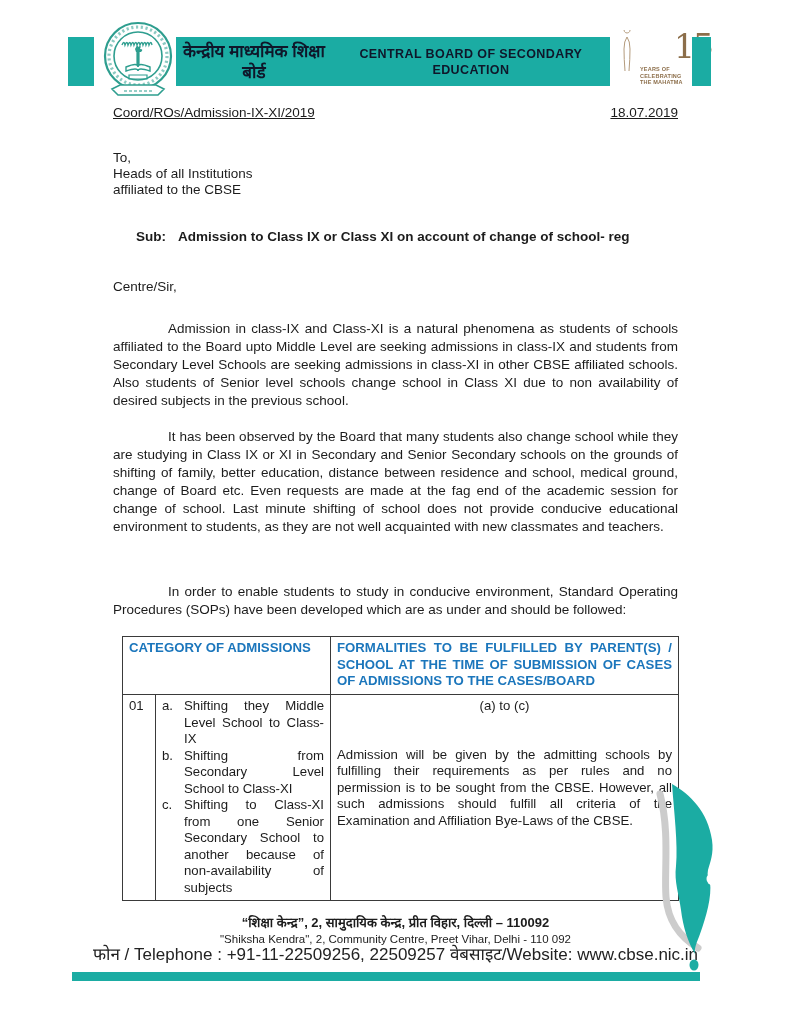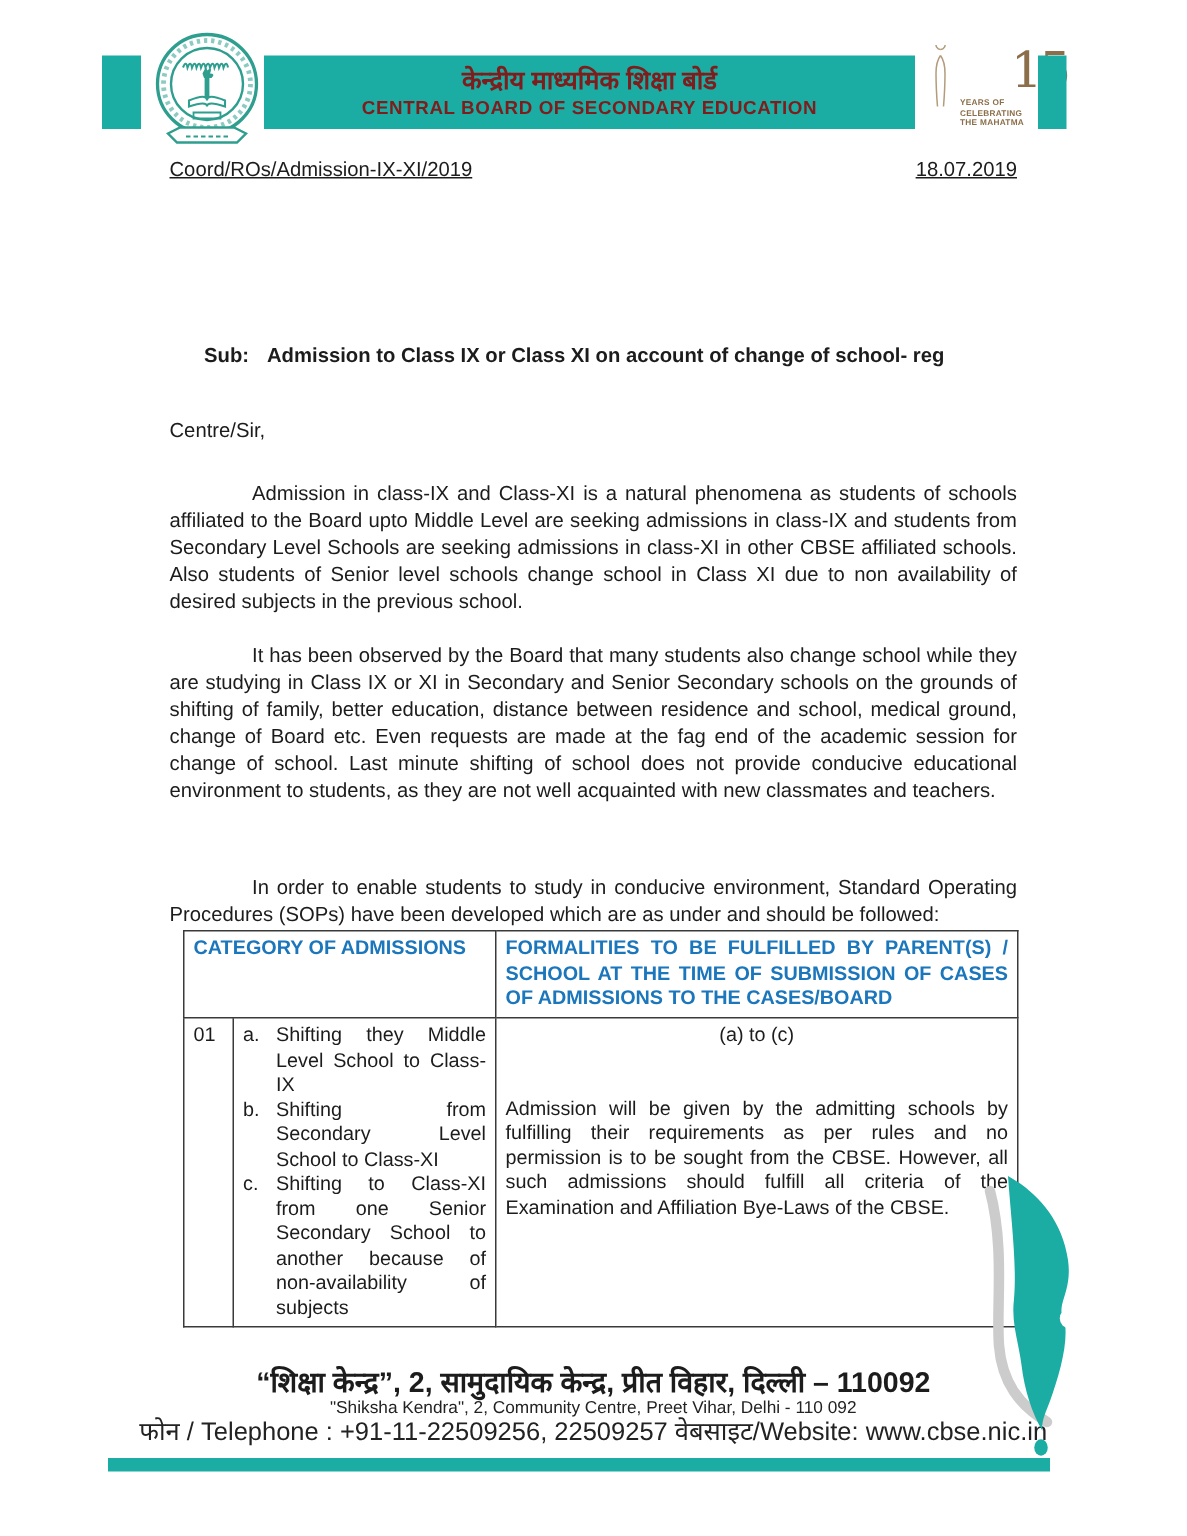--- a/index.html
+++ b/index.html
@@ -10,22 +10,22 @@
     font-family:"Liberation Sans", sans-serif;
     color:#1c1c1c;
     overflow:hidden;
   }
   
   .teal{background:#1BACA3;}
   .hdr-block-left{position:absolute;left:68px;top:37px;width:26px;height:49px;}
   .hdr-block-right{position:absolute;left:692px;top:37px;width:19px;height:49px;}
   .hdr-band{
     position:absolute;left:176px;top:37px;width:434px;height:49px;
-    display:flex;flex-direction:column;align-items:center;justify-content:center;
-    color:#7f1d1d;text-align:center;
+    display:flex;flex-direction:row;align-items:center;justify-content:center;
+    color:#0f172a;text-align:center;
   }
   .hdr-hindi{font-size:17px;font-weight:bold;line-height:21px;}
   .hdr-eng{font-size:12.5px;font-weight:bold;letter-spacing:.4px;line-height:16px;}
   .cbse-logo{position:absolute;left:102px;top:19px;width:72px;height:84px;}
   .logo150{
     position:absolute;left:626px;top:30px;width:68px;height:58px;
     color:#8C6E4A;
   }
   .logo150 .row{display:flex;align-items:flex-start;margin-left:48px;}
   .logo150 .digits{
@@ -50,41 +50,41 @@
   .salutation{position:absolute;left:113px;top:279px;font-size:13.5px;}
   .para{
     position:absolute;left:113px;width:565px;
     font-size:13.5px;line-height:18px;text-align:justify;text-indent:55px;
   }
   .para1{top:320px;}
   .para2{top:428px;}
   .para3{top:583px;}
   
   .soptable{
-    position:absolute;left:122px;top:620px;width:556px;
+    position:absolute;left:122px;top:636px;width:556px;
     border-collapse:collapse;table-layout:fixed;
     font-size:13.2px;line-height:16.5px;
   }
   .soptable td,.soptable th{
     border:1px solid #3a3a3a;vertical-align:top;padding:3px 6px 4px 6px;
   }
   .soptable th{
     color:#1B76BC;font-weight:bold;text-align:left;font-size:13.2px;
     height:50px;text-align:justify;
   }
   .cat-item{display:flex;margin-bottom:0;}
   .cat-marker{width:22px;flex:none;}
   .cat-text{flex:1;text-align:justify;}
   .form-head{text-align:center;margin-bottom:32px;}
   .form-body{text-align:justify;}
   
   .footer{
     position:absolute;left:0;top:914px;width:791px;text-align:center;
   }
-  .f-hindi{font-size:19px;font-weight:bold;line-height:18px;}
+  .f-hindi{font-size:13px;font-weight:bold;line-height:18px;}
   .f-eng{font-size:11.5px;line-height:15px;color:#222;}
   .f-phone{font-size:17px;line-height:15px;color:#222;}
   .bottom-bar{position:absolute;left:72px;top:972px;width:628px;height:9px;}
   .feather{position:absolute;left:650px;top:782px;width:80px;height:195px;}
 </style>
 </head>
 <body>
 
 <div class="page">
 
@@ -137,20 +137,25 @@
     </div>
 
     <div class="teal hdr-block-right"></div>
   </div>
 
   <div class="refrow">
     <span>Coord/ROs/Admission-IX-XI/2019</span>
     <span>18.07.2019</span>
   </div>
 
+  <div class="toblock">
+    <div>To,</div>
+    <div>Heads of all Institutions</div>
+    <div>affiliated to the CBSE</div>
+  </div>
 
   <div class="subline">
     <span class="sublabel">Sub:</span><span>Admission to Class IX or Class XI on account of change of school- reg</span>
   </div>
 
   <div class="salutation">Centre/Sir,</div>
 
   <div class="para para1">Admission in class-IX and Class-XI is a natural phenomena as students of schools affiliated to the Board upto Middle Level are seeking admissions in class-IX and students from Secondary Level Schools are seeking admissions in class-XI in other CBSE affiliated schools. Also students of Senior level schools change school in Class XI due to non availability of desired subjects in the previous school.</div>
   <div class="para para2">It has been observed by the Board that many students also change school while they are studying in Class IX or XI in Secondary and Senior Secondary schools on the grounds of shifting of family, better education, distance between residence and school, medical ground, change of Board etc.  Even requests are made at the fag end of the academic session for change of school. Last minute shifting of school does not provide conducive educational environment to students, as they are not well acquainted with new classmates and teachers.</div>
   <div class="para para3">In order to enable students to study in conducive environment, Standard Operating Procedures (SOPs) have been developed which are as under and should be followed:</div>

